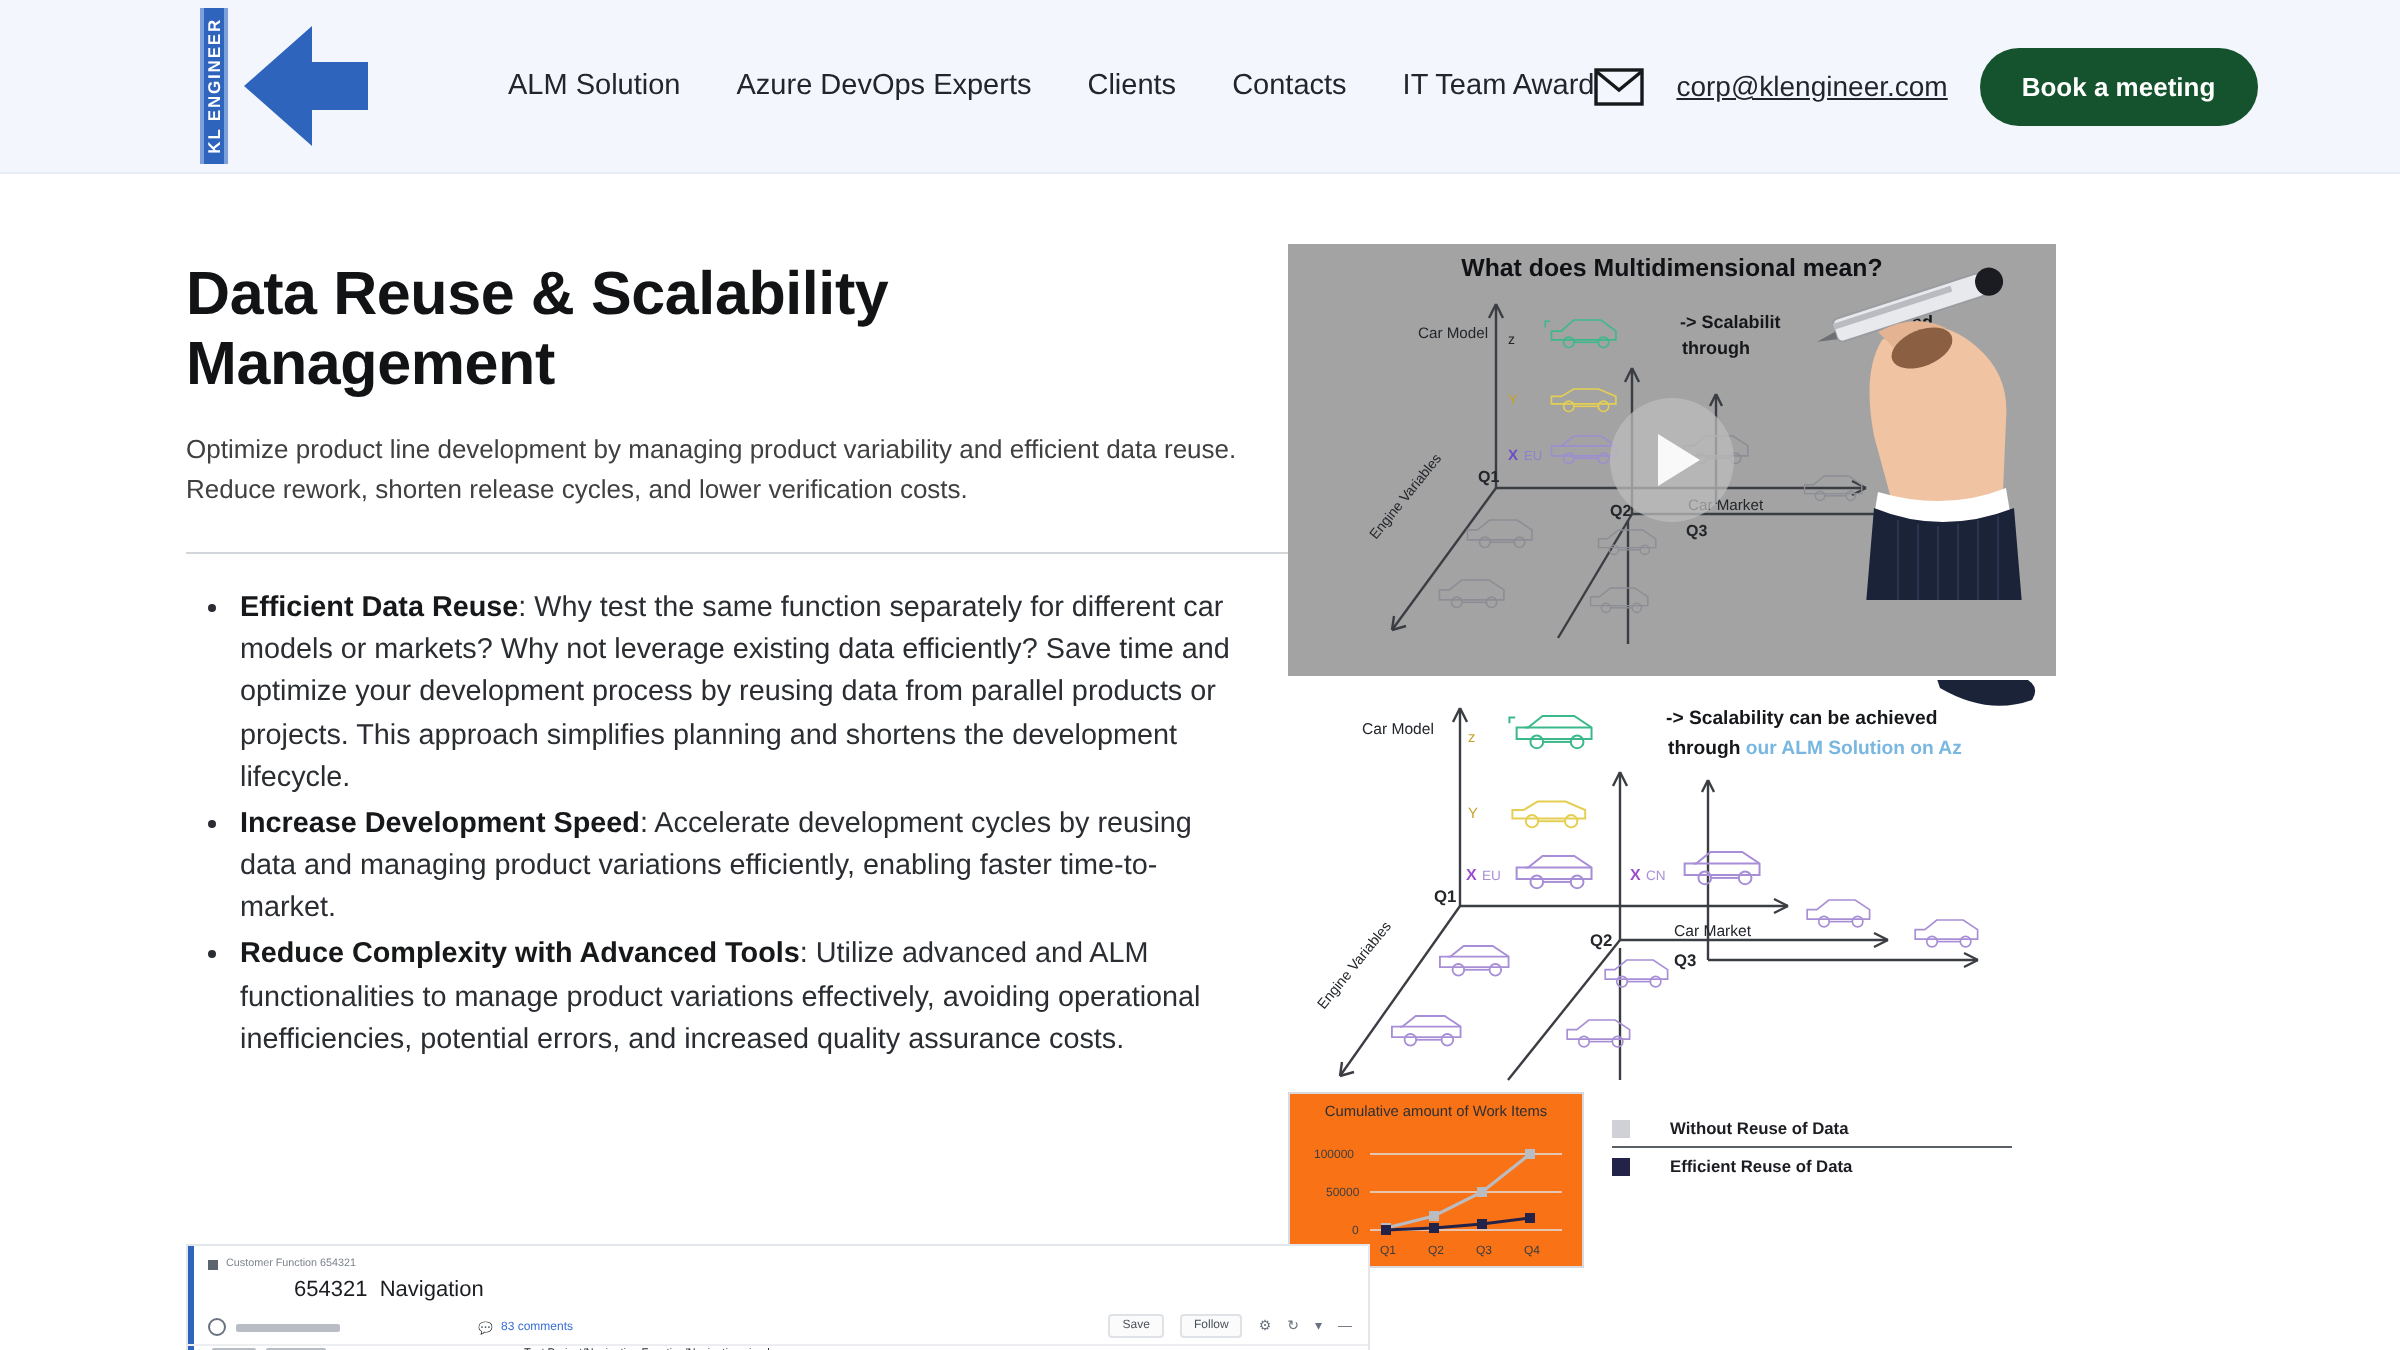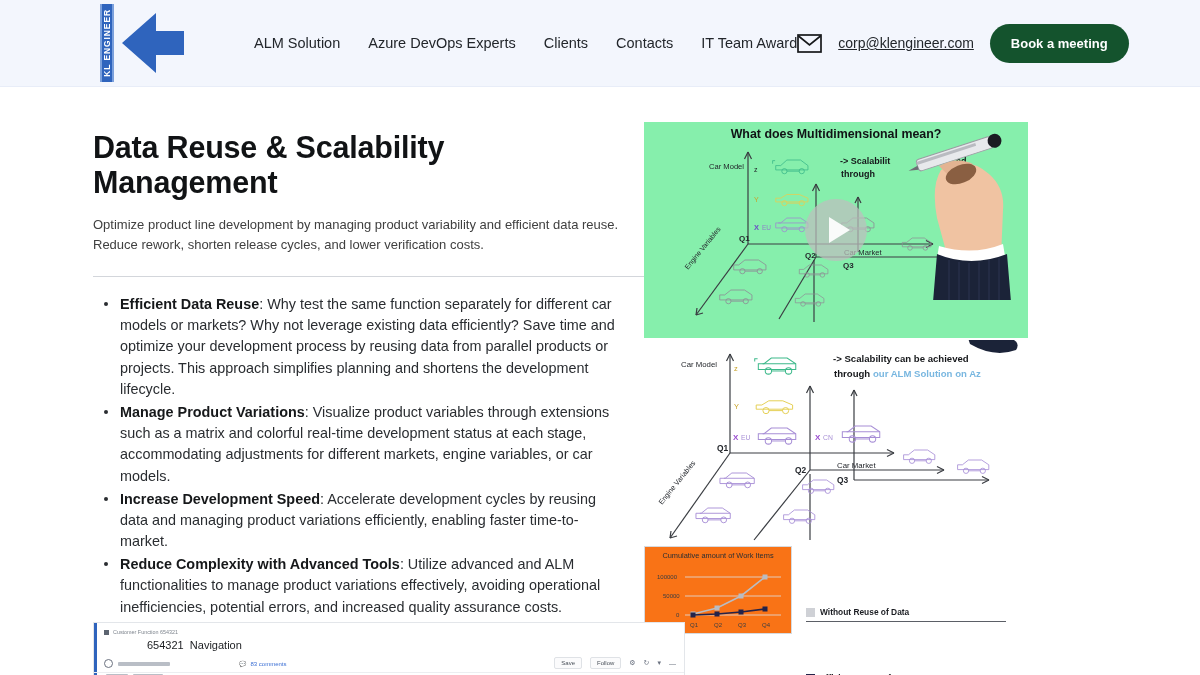--- a/index.html
+++ b/index.html
@@ -202,21 +202,21 @@
   }
   .st-rowleft {
     position: absolute; left: 12px; top: 51px;
     display: flex; gap: 5px; align-items: center;
   }
 
   
   .video {
     position: relative;
     width: 384px; height: 216px;
-    background: #86efac;
+    background: #a3a3a3;
     overflow: hidden;
     margin-left: -6px;
   }
   .video-2 {
     position: relative;
     width: 384px; height: 202px;
     background: #ffffff;
     overflow: hidden;
     margin-left: -6px;
     margin-top: 2px;
@@ -268,23 +268,22 @@
     text-align: center;
     font-size: 7.4px; color: #2b2e33;
     line-height: 1.25;
     padding: 0 12px;
   }
   .legend {
     padding-top: 10px;
     width: 200px;
   }
   .legend-row {
-    display: flex; align-items: center; gap: 5px;
+    display: flex; align-items: center; gap: 20px;
     padding: 3px 0;
-    margin-top: 48px;
   }
   .legend-swatch { width: 9px; height: 9px; flex: 0 0 auto; }
   .legend-label {
     font-size: 8.4px; font-weight: bold; color: #1b1d22;
     white-space: nowrap;
   }
   .legend-rule {
     height: 1px; background: #5b5f66; margin: 1px 0 1px 0; width: 200px;
   }
 </style>
@@ -325,23 +324,20 @@
 <div class="main">
 
   <div class="col-left">
     <h1 class="page-title">Data Reuse &amp; Scalability Management</h1>
     <p class="intro">Optimize product line development by managing product variability and efficient data reuse. Reduce rework, shorten release cycles, and lower verification costs.</p>
     <div class="divider"></div>
 
     <ul class="features">
       <li>
         <b>Efficient Data Reuse</b><span>: Why test the same function separately for different car models or markets? Why not leverage existing data efficiently? Save time and optimize your development process by reusing data from parallel products or projects. This approach simplifies planning and shortens the development lifecycle.</span>
-      </li>
-      <li>
-        <b>Manage Product Variations</b><span>: Visualize product variables through extensions such as a matrix and colorful real-time development status at each stage, accommodating adjustments for different markets, engine variables, or car models.</span>
       </li>
       <li>
         <b>Increase Development Speed</b><span>: Accelerate development cycles by reusing data and managing product variations efficiently, enabling faster time-to-market.</span>
       </li>
       <li>
         <b>Reduce Complexity with Advanced Tools</b><span>: Utilize advanced and ALM functionalities to manage product variations effectively, avoiding operational inefficiencies, potential errors, and increased quality assurance costs.</span>
       </li>
 
     </ul>
   </div>

